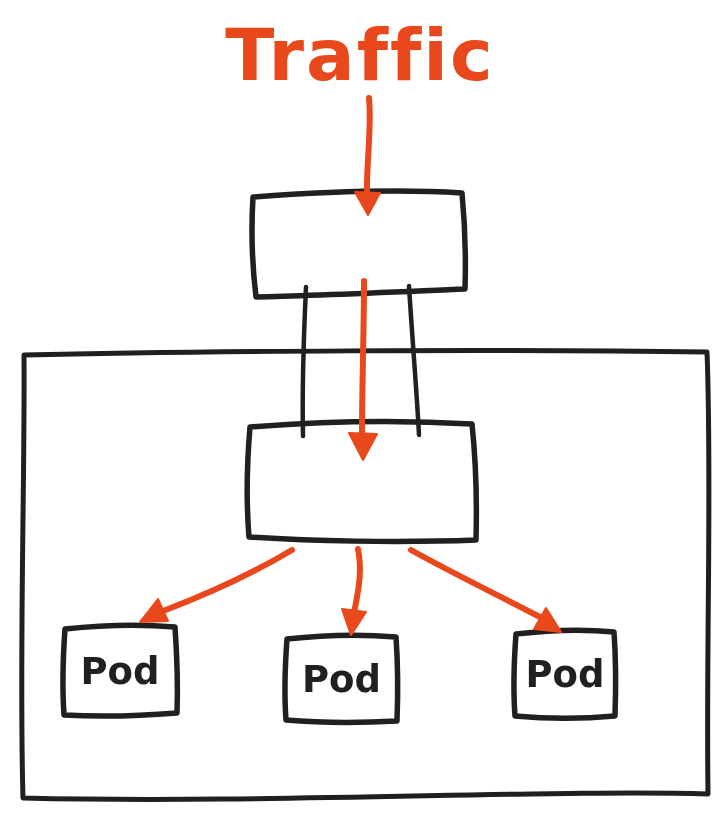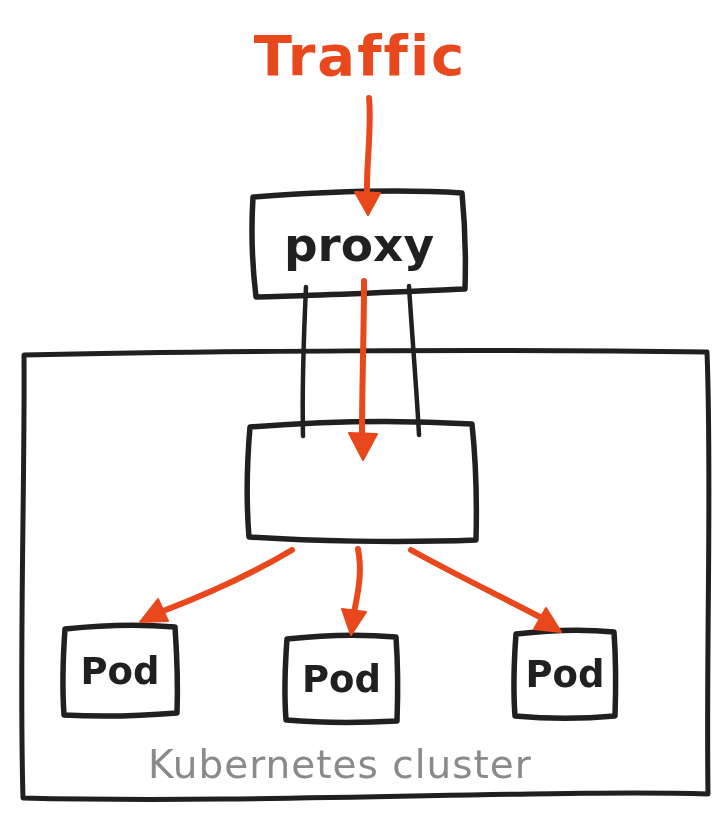--- a/index.html
+++ b/index.html
@@ -49,21 +49,21 @@
     position:absolute;
     display:flex;
     align-items:center;
     justify-content:center;
     text-align:center;
     white-space:nowrap;
     user-select:none;
   }
   .traffic-label{
     left:235px; top:12px; width:250px; height:86px;
-    font-size:56px;
+    font-size:72px;
     font-weight:bold;
     letter-spacing:2px;
     color:var(--accent);
     text-align:center;
   }
   .proxy-label{
     left:253px; top:196px; width:212px; height:96px;
     font-size:47px;
     font-weight:bold;
     color:var(--ink);
@@ -119,19 +119,17 @@
     <polygon class="accent-fill" points="140,622 158,599 168,621"></polygon>
 
     <path class="accent-stroke" stroke-width="6" d="M 358,549 C 363,574 357,596 354,613"></path>
     <polygon class="accent-fill" points="351,635 342,609 366,612"></polygon>
 
     <path class="accent-stroke" stroke-width="6" d="M 411,550 C 452,573 504,598 540,617"></path>
     <polygon class="accent-fill" points="561,632 534,629 546,608"></polygon>
   </svg>
 
   <div class="label traffic-label">Traffic</div>
-  <div class="label proxy-label">proxy</div>
   <div class="label pod-label pod-label-1">Pod</div>
   <div class="label pod-label pod-label-2">Pod</div>
   <div class="label pod-label pod-label-3">Pod</div>
-  <div class="label cluster-caption">Kubernetes cluster</div>
 
 </div>
 
 </body></html>

